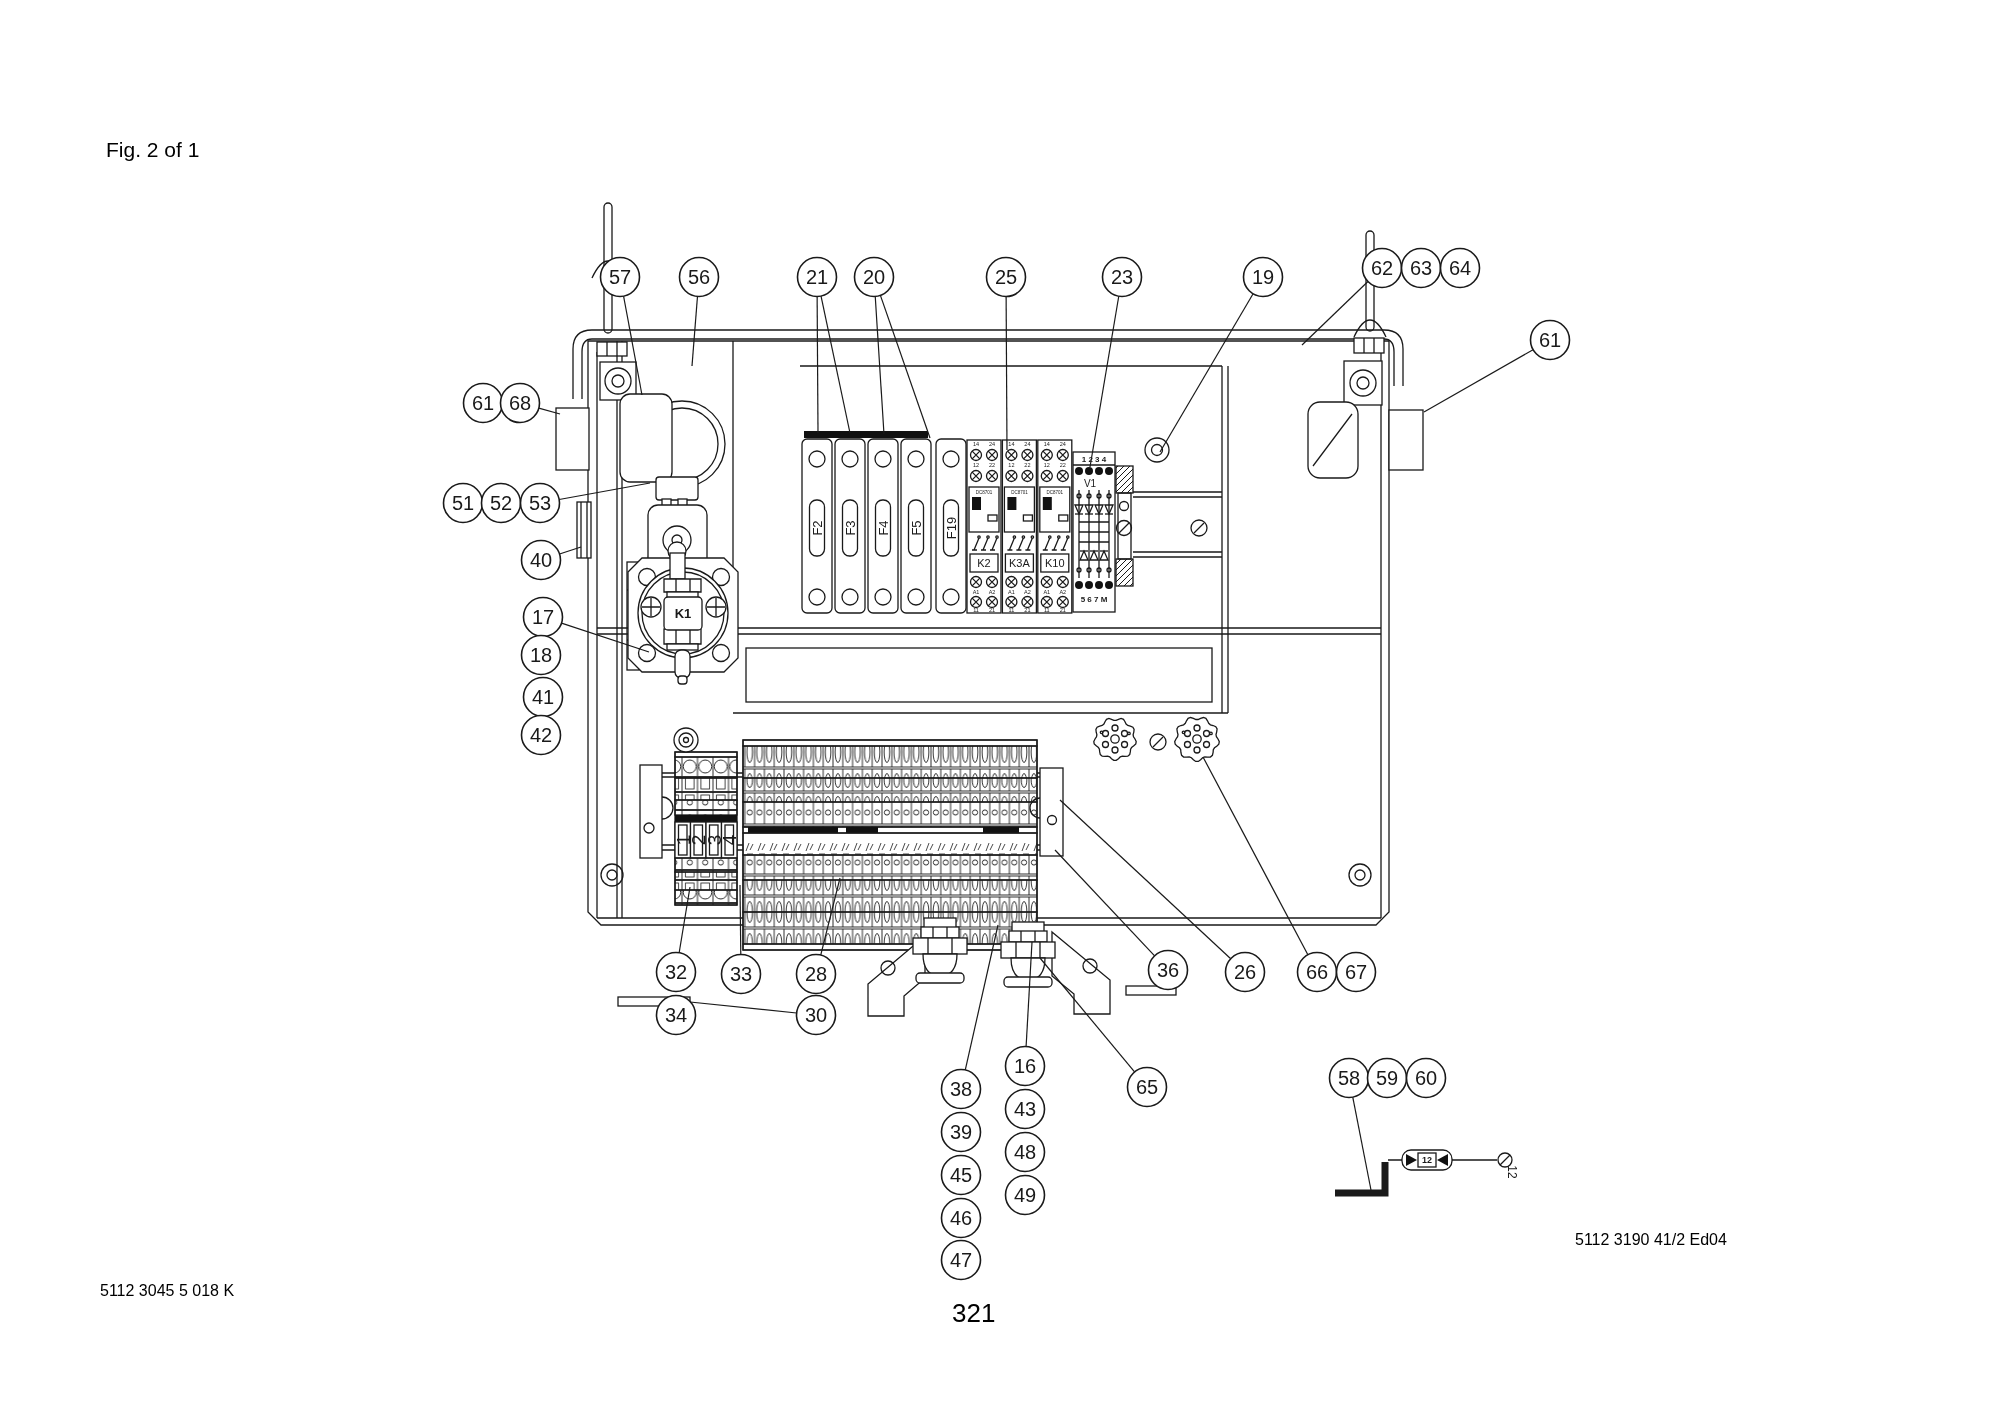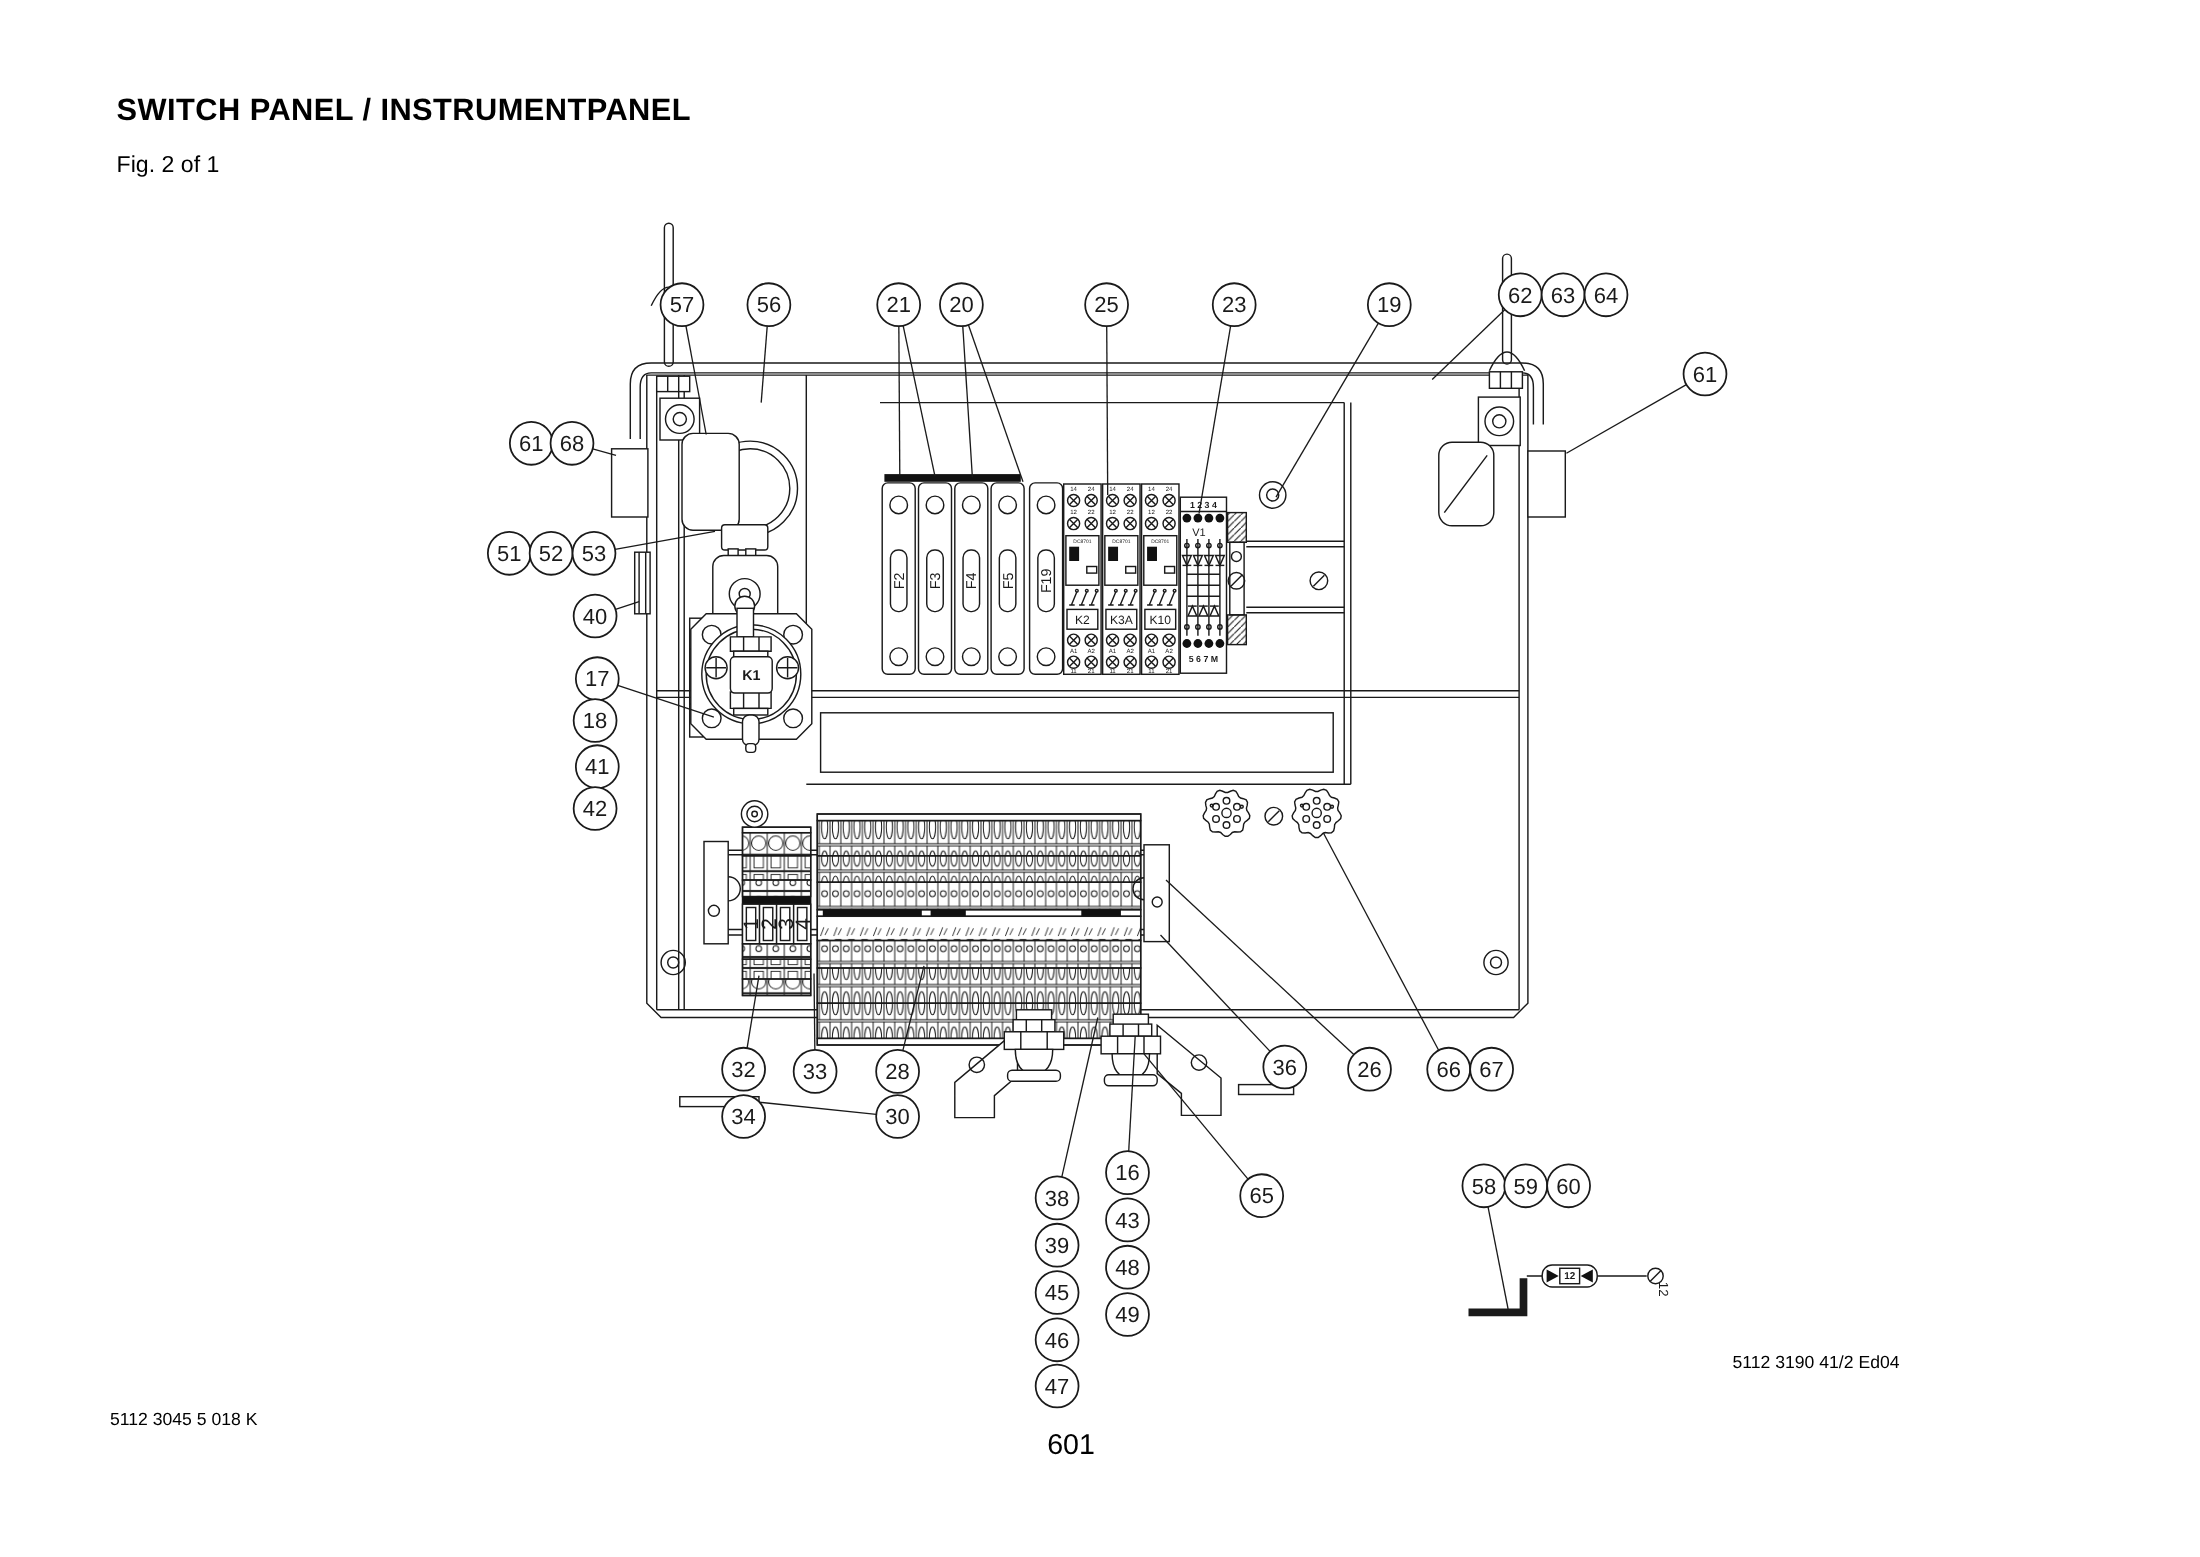--- a/index.html
+++ b/index.html
@@ -676,19 +676,18 @@
           <circle cx="1387" cy="1078" r="19.5" fill="#fff" stroke-width="1.6"></circle>
           <text x="1387" y="1078" dy="7" font-size="20" text-anchor="middle" fill="#1a1a1a" stroke="none" font-family="&quot;Liberation Sans&quot;,sans-serif">59</text>
         </g>
         <g>
           <circle cx="1426" cy="1078" r="19.5" fill="#fff" stroke-width="1.6"></circle>
           <text x="1426" y="1078" dy="7" font-size="20" text-anchor="middle" fill="#1a1a1a" stroke="none" font-family="&quot;Liberation Sans&quot;,sans-serif">60</text>
         </g>
       </g>
 </svg>
 
-<div class="t" id="title">SWITCH PANEL / INSTRUMENTPANEL</div>
 <div class="t" id="figure">Fig. 2 of 1</div>
 <div class="t" id="doc-left">5112 3045 5 018 K</div>
-<div class="t" id="page-number">601</div>
+<div class="t" id="page-number">321</div>
 <div class="t" id="doc-right">5112 3190 41/2 Ed04</div>
 
 </div>
 
 </body></html>

